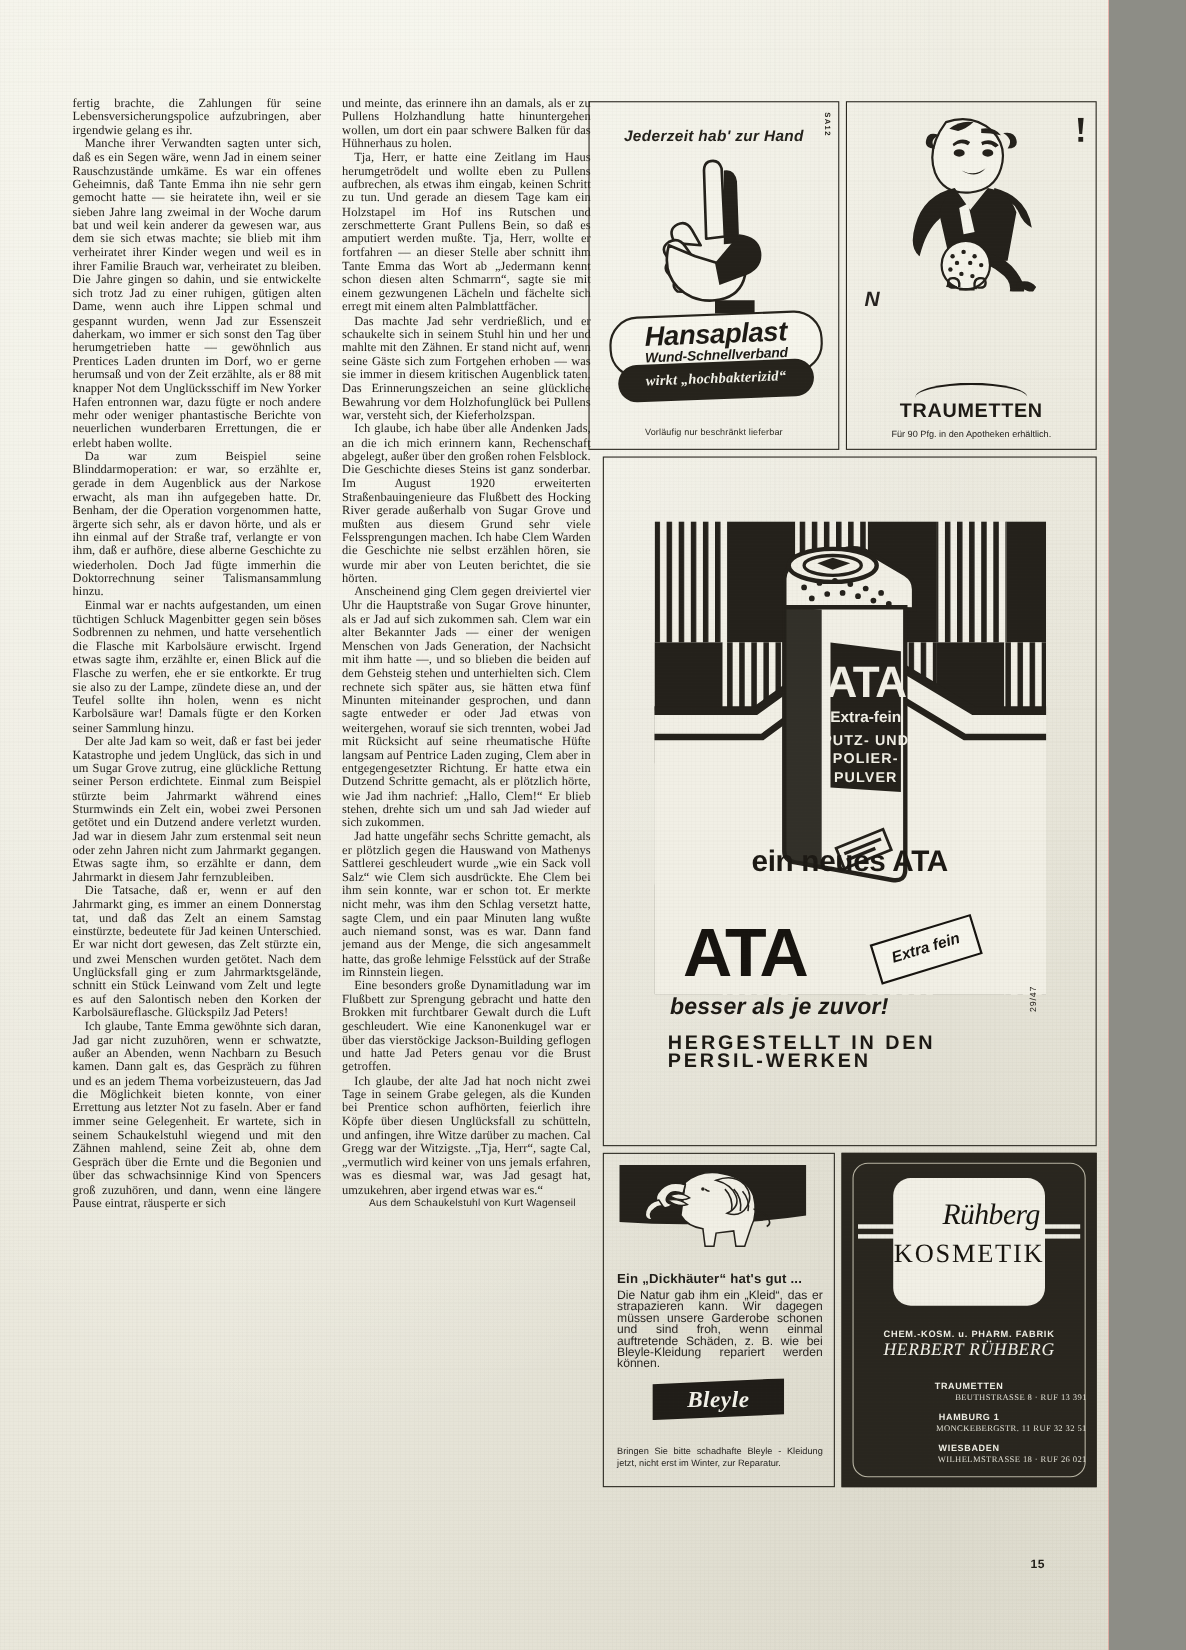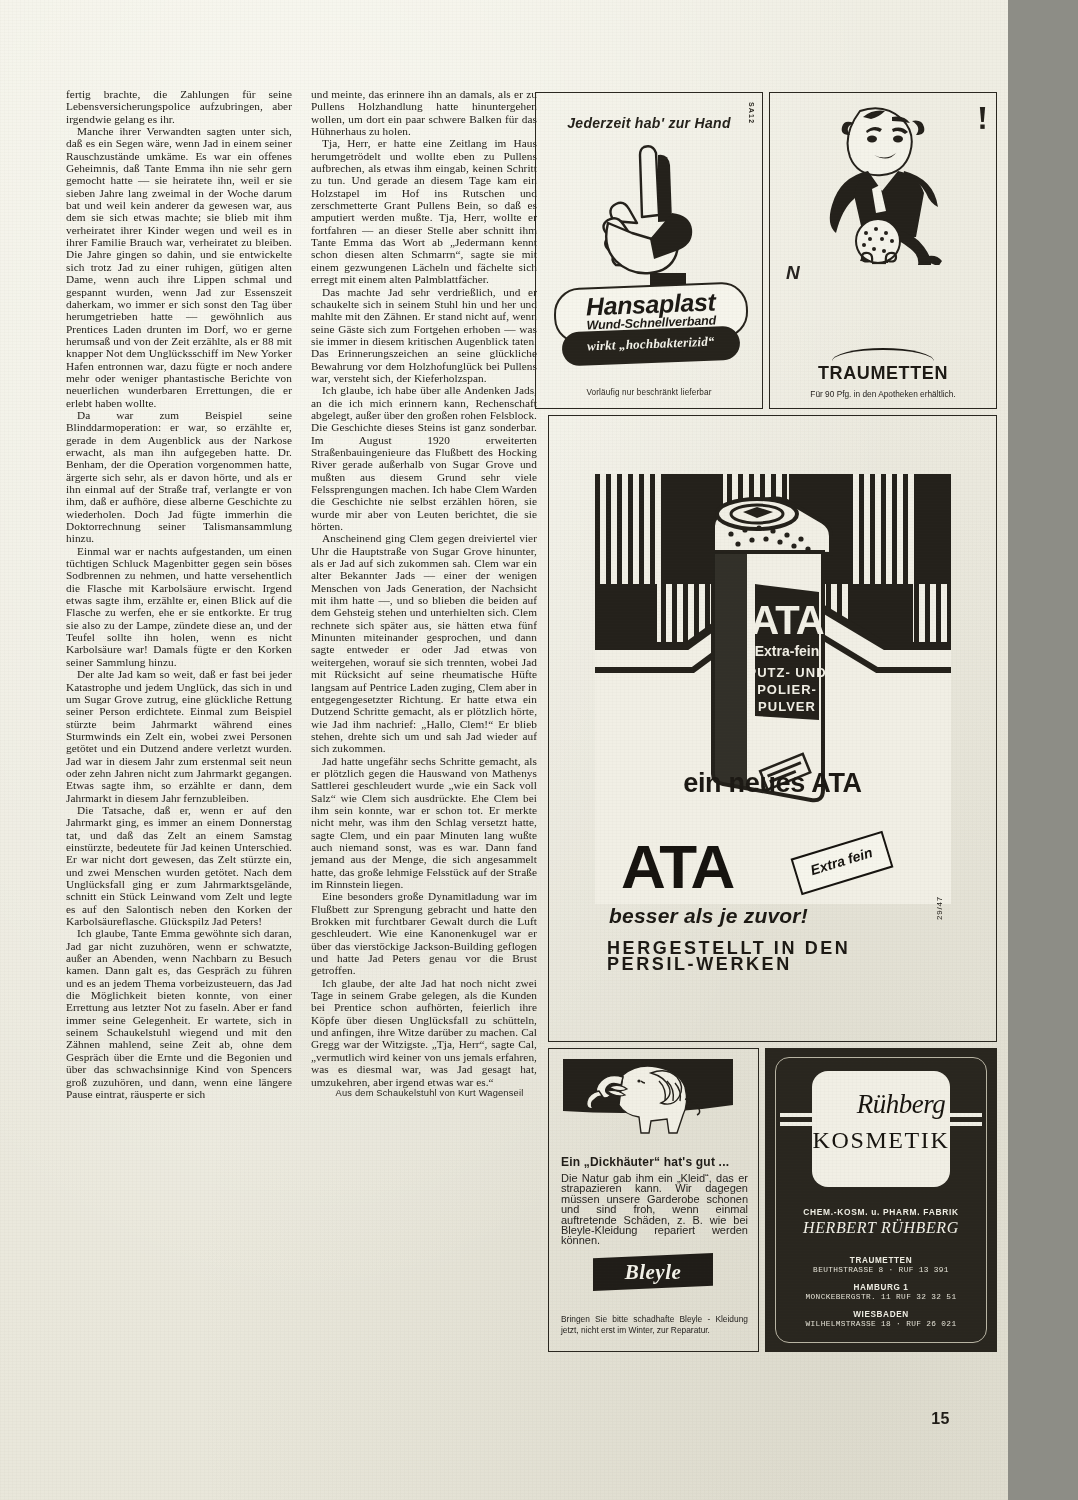--- a/index.html
+++ b/index.html
@@ -227,30 +227,30 @@
     position:absolute;left:0;right:0;top:170px;text-align:center;
     font-family:"Liberation Serif",serif;font-size:16px;
     letter-spacing:.6px;color:#f3f2e9;font-style:italic;
   }
   .rh-city{
     text-align:center;font-family:"Liberation Sans",sans-serif;
     font-weight:700;font-size:8.2px;letter-spacing:.6px;color:#efeee4;
     margin-top:9px;
   }
   .rh-addr{
-    text-align:center;font-family:Liberation Mono, monospace;
+    text-align:right;font-family:Liberation Serif, serif;
     font-size:7.8px;letter-spacing:.35px;color:#e2e0d4;margin-top:1px;
   }
   .rh-offices{position:absolute;left:8px;right:8px;top:198px;}
 
   
   .pageno{
     position:absolute;right:58px;bottom:72px;
     font-family:"Liberation Sans",sans-serif;font-weight:700;
-    font-size:16px;color:#201d18;letter-spacing:.5px;margin-left:20px;
+    font-size:11px;color:#201d18;letter-spacing:.5px;margin-left:20px;
   }
 </style>
 </head>
 <body>
 
 <div class="page">
   <div class="paper-tint"></div>
 
   <div class="col" id="col1">
     <p class="noind">fertig brachte, die Zahlungen für seine Lebensversicherungspolice aufzubringen, aber irgendwie gelang es ihr.</p>

